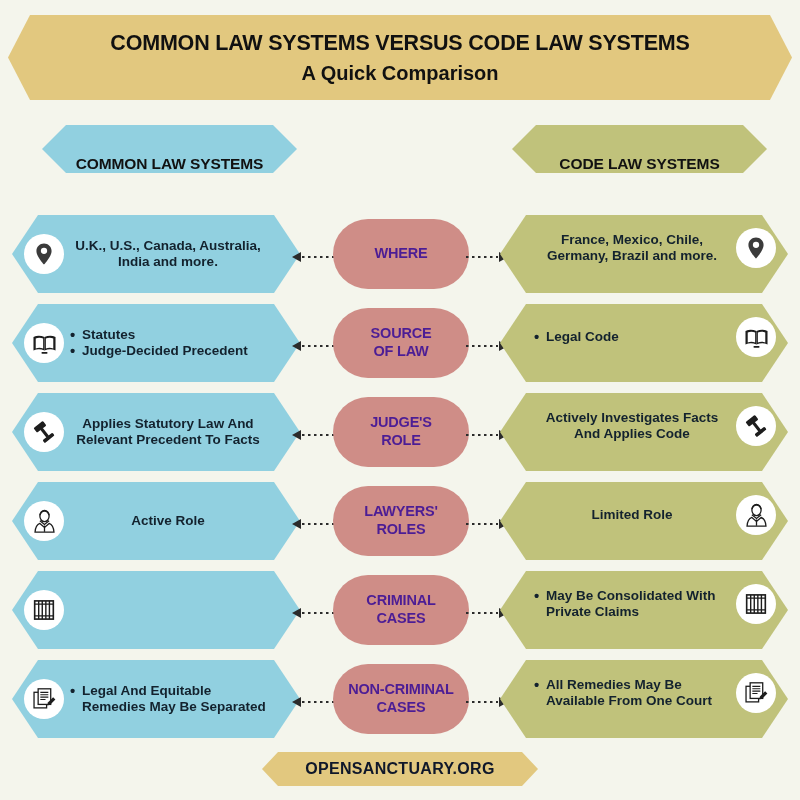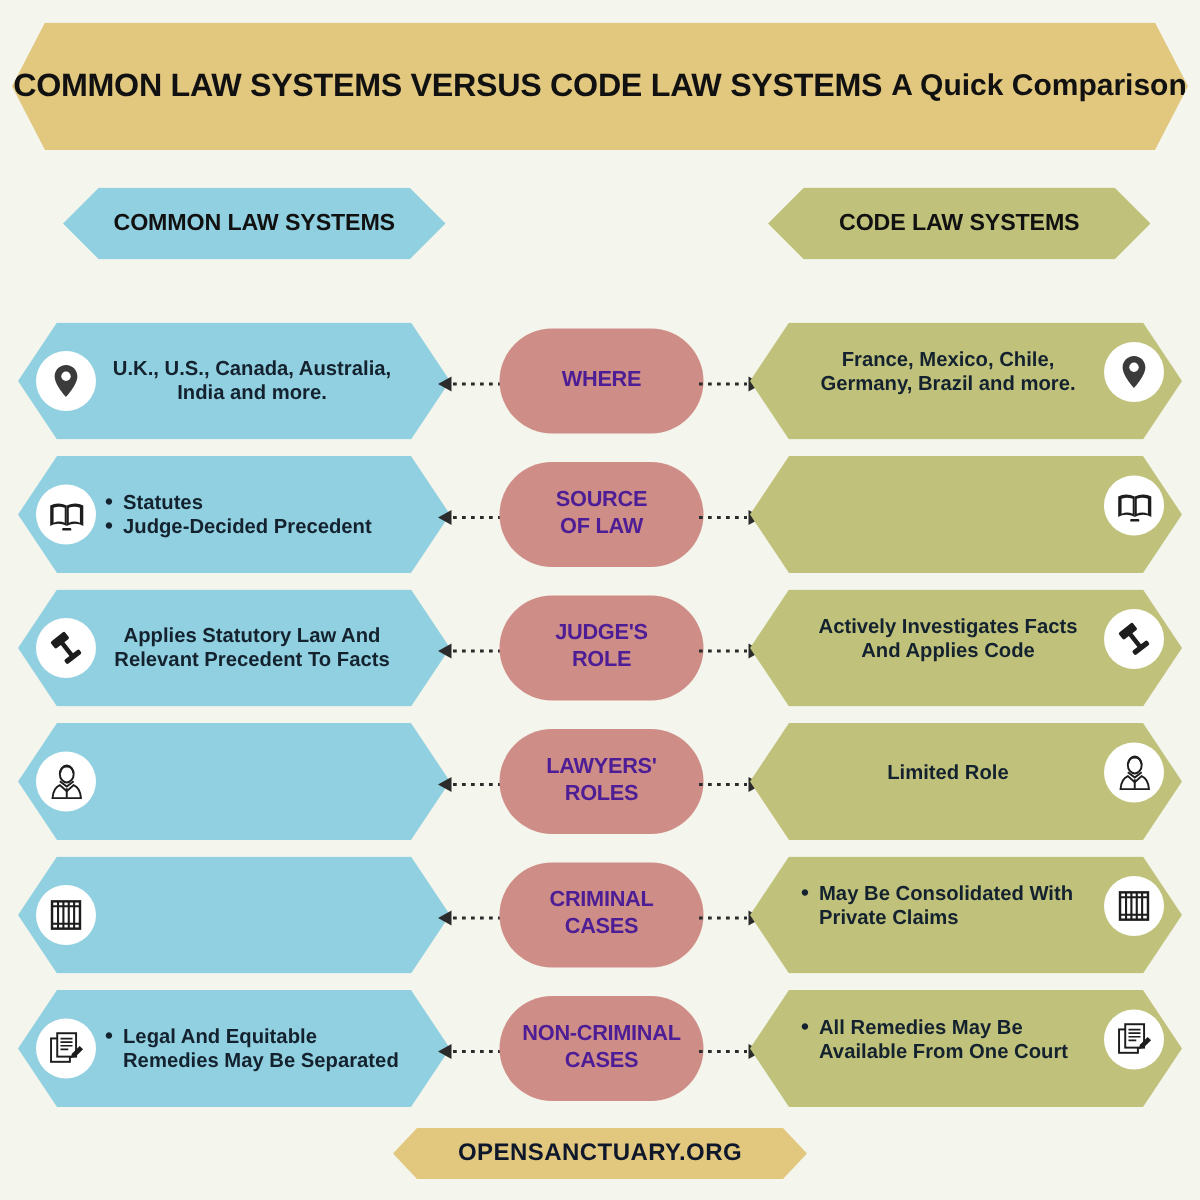--- a/index.html
+++ b/index.html
@@ -18,20 +18,21 @@
   
   .title-banner {
     position: absolute;
     left: 8px;
     top: 15px;
     width: 784px;
     height: 85px;
     background: #e2c87f;
     clip-path: polygon(0% 50%, 22px 0%, calc(100% - 22px) 0%, 100% 50%, calc(100% - 22px) 100%, 22px 100%);
     display: flex;
+    flex-direction: column;
     align-items: center;
     justify-content: center;
     gap: 6px;
   }
   .title-line1 {
     font-size: 21.5px;
     font-weight: bold;
     color: #111111;
     letter-spacing: -0.2px;
     text-align: center;
@@ -44,21 +45,21 @@
     text-align: center;
     white-space: nowrap;
   }
 
   
   .col-header {
     position: absolute;
     top: 125px;
     height: 48px;
     display: flex;
-    align-items: center;
+    align-items: flex-end;
     justify-content: center;
     clip-path: polygon(0% 50%, 24px 0%, calc(100% - 24px) 0%, 100% 50%, calc(100% - 24px) 100%, 24px 100%);
   }
   .col-header-left {
     left: 42px;
     width: 255px;
     background: #91d0e0;
   }
   .col-header-right {
     left: 512px;
@@ -278,20 +279,25 @@
       <div class="side-box side-right">
         <span class="icon-badge">
           <svg width="27" height="27" viewBox="0 0 24 24" aria-hidden="true">
             <path d="M2.2 6.2c3-1.6 6.4-1.6 9.8 0v12.1c-3.4-1.6-6.8-1.6-9.8 0z" fill="#1d1d1d"></path>
             <path d="M21.8 6.2c-3-1.6-6.4-1.6-9.8 0v12.1c3.4-1.6 6.8-1.6 9.8 0z" fill="#1d1d1d"></path>
             <path d="M4.2 7.6c2.1-.9 4.4-.9 6.6 0v8.8c-2.2-.9-4.5-.9-6.6 0z" fill="#ffffff"></path>
             <path d="M19.8 7.6c-2.1-.9-4.4-.9-6.6 0v8.8c2.2-.9 4.5-.9 6.6 0z" fill="#ffffff"></path>
             <rect x="9.3" y="19.6" width="5.4" height="1.5" rx="0.7" fill="#1d1d1d"></rect>
           </svg>
         </span>
+        <div class="side-text">
+          <ul>
+            <li>Legal Code</li>
+          </ul>
+        </div>
       </div>
     </div>
     <div class="row" style="top: 393px;">
       <div class="side-box side-left">
         <span class="icon-badge">
           <svg width="26" height="26" viewBox="0 0 24 24" aria-hidden="true">
             <g transform="rotate(-38 12 12)">
               <rect x="6.5" y="3.2" width="11" height="5.4" rx="1.1" fill="#1d1d1d"></rect>
               <rect x="10.6" y="8.2" width="2.8" height="9.4" fill="#1d1d1d"></rect>
               <rect x="6.2" y="17.2" width="11.6" height="3.3" rx="1.1" fill="#1d1d1d"></rect>
@@ -329,20 +335,21 @@
       <div class="side-box side-left">
         <span class="icon-badge">
           <svg width="27" height="27" viewBox="0 0 24 24" aria-hidden="true">
             <ellipse cx="12" cy="7.1" rx="4.1" ry="5" fill="none" stroke="#1d1d1d" stroke-width="1.15"></ellipse>
             <path d="M8.1 6.4c.4-2.5 1.9-3.7 3.9-3.7s3.5 1.2 3.9 3.7" fill="none" stroke="#1d1d1d" stroke-width="1.15"></path>
             <path d="M7.9 11.4 12 14.6l4.1-3.2" fill="none" stroke="#1d1d1d" stroke-width="1.15"></path>
             <path d="M3.6 21.4c.3-4.3 2.1-6.8 4.3-7.7L12 17.3l4.1-3.6c2.2.9 4 3.4 4.3 7.7z" fill="none" stroke="#1d1d1d" stroke-width="1.15"></path>
             <path d="M12 15.6v5.6" stroke="#1d1d1d" stroke-width="1.15"></path>
           </svg>
         </span>
+        <div class="side-text centered">Active Role</div>
       </div>
       <span class="connector connector-left"><svg width="42" height="12" viewBox="0 0 42 12" aria-hidden="true">
           <line x1="10" y1="6" x2="42" y2="6" stroke="#2b2b2b" stroke-width="2" stroke-dasharray="2.5 3.5"></line>
           <polygon points="0,6 9,1 9,11" fill="#2b2b2b"></polygon>
         </svg></span>
       <div class="center-pill">
         <span class="center-text">LAWYERS'
 ROLES</span>
       </div>
       <span class="connector connector-right"><svg width="42" height="12" viewBox="0 0 42 12" aria-hidden="true">

